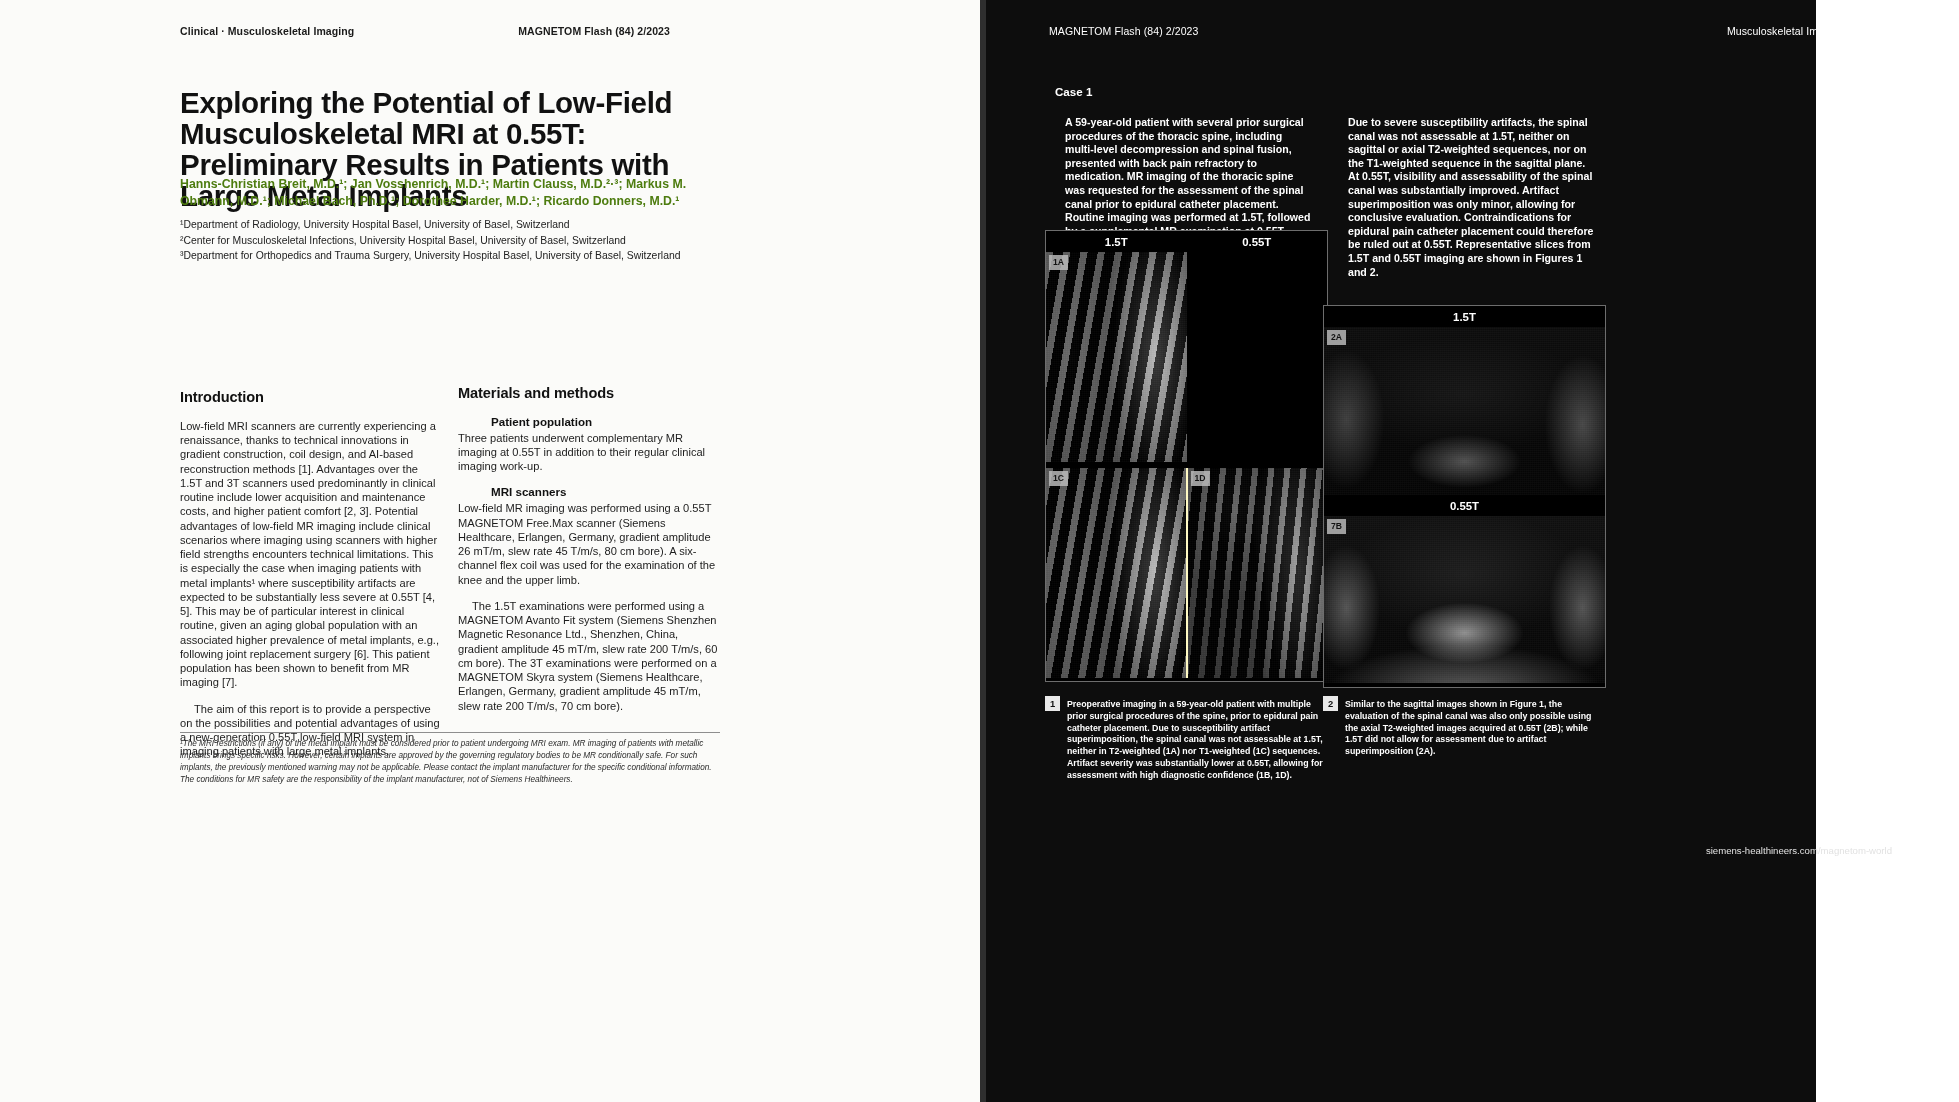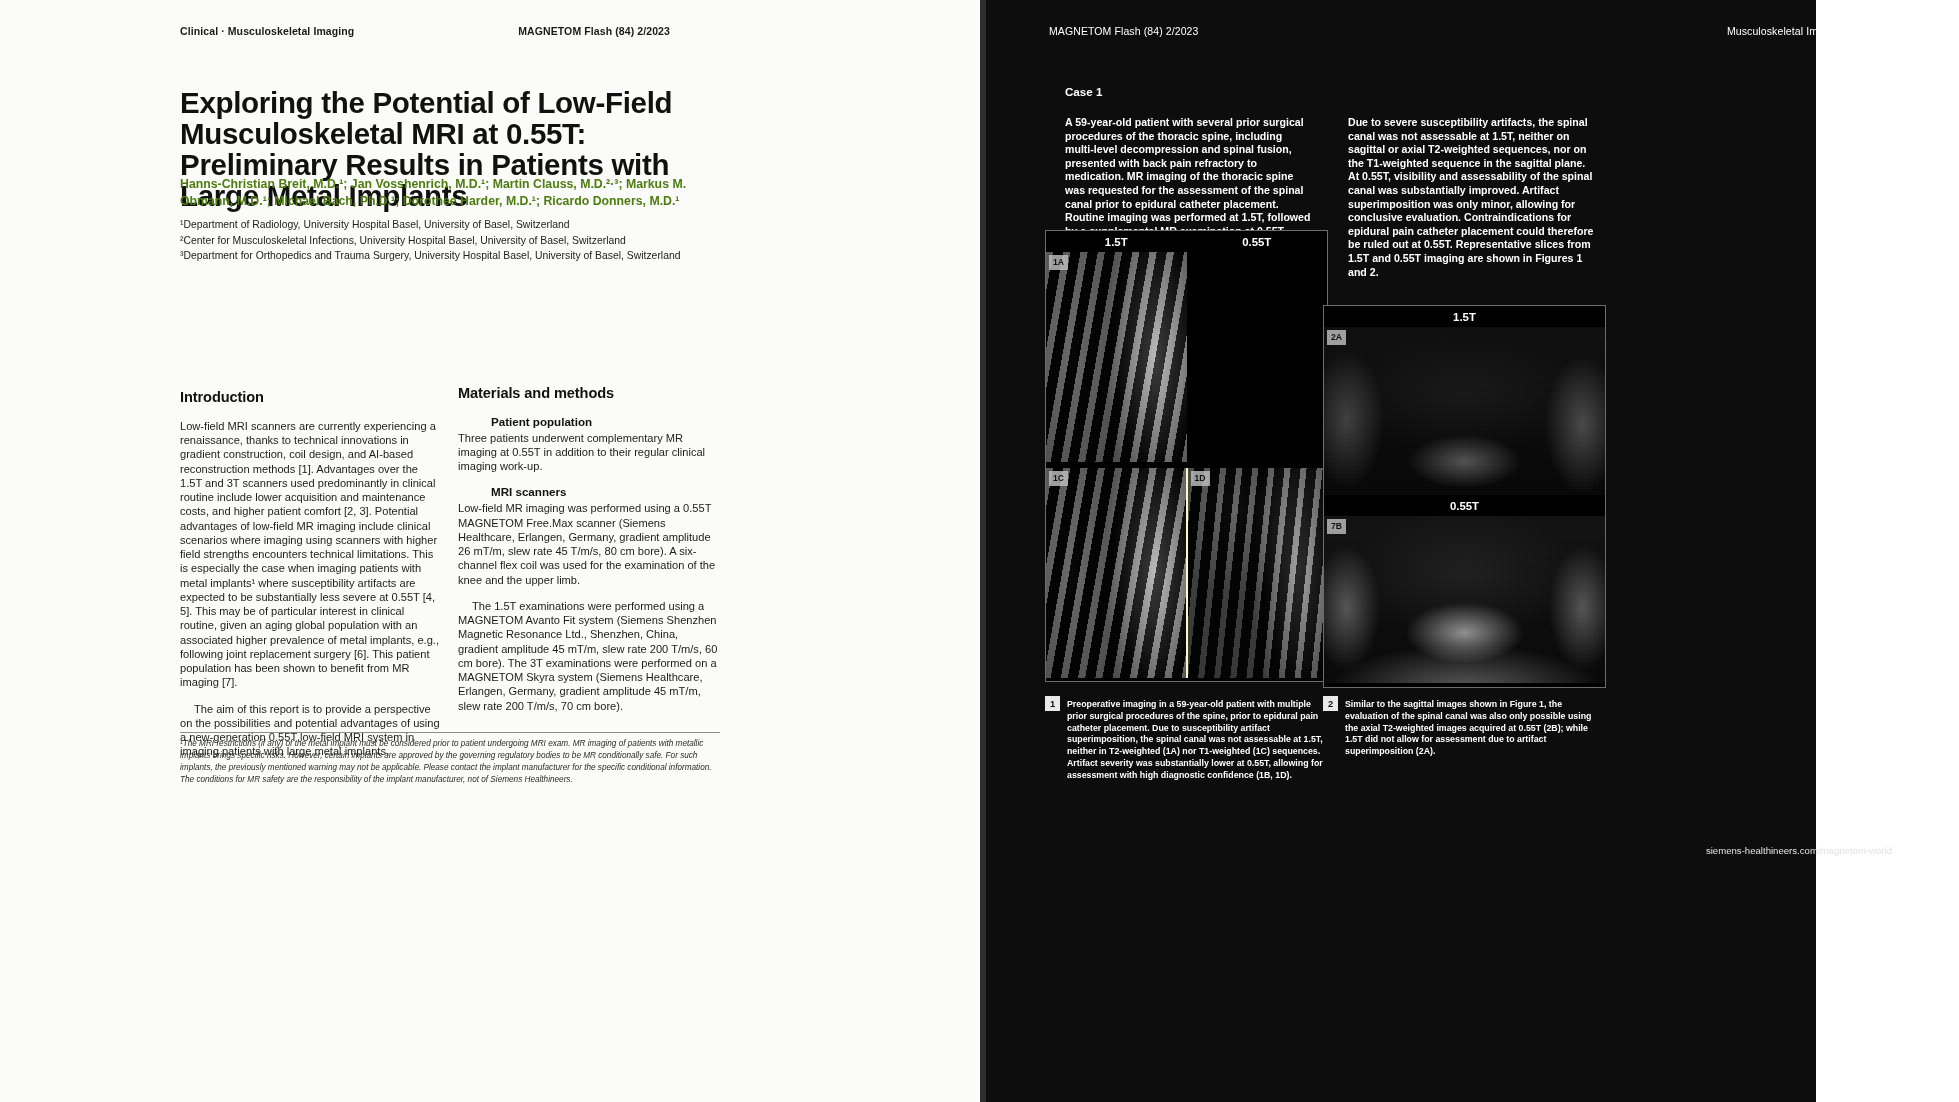--- a/index.html
+++ b/index.html
@@ -81,21 +81,21 @@
   .pagefoot{
     position:absolute;top:845px;font-size:9.6px;color:#3a3a3a;
   }
 
   
   .rcol{
     position:absolute;color:#ffffff;font-size:10.6px;line-height:1.285;font-weight:600;
   }
   .rcol.c1{left:69px;top:85px;width:278px;}
   .rcol.c2{left:352px;top:100px;width:278px;}
-  .rcol .rh3{font-size:11.6px;font-weight:700;margin:0 0 1px 16px;color:#fff;}
+  .rcol .rh3{font-size:11.6px;font-weight:700;margin:0 0 1px 6px;color:#fff;}
   .rcol p{margin:16px;}
 
   .figbox{
     position:absolute;border:1px solid #6d6d6d;background:#000;box-sizing:border-box;
   }
   .fig1{left:65px;top:230px;width:283px;height:452px;}
   .fig2{left:343px;top:305px;width:283px;height:383px;}
 
   .fldrow{display:flex;width:100%;}
   .fldlabel{

